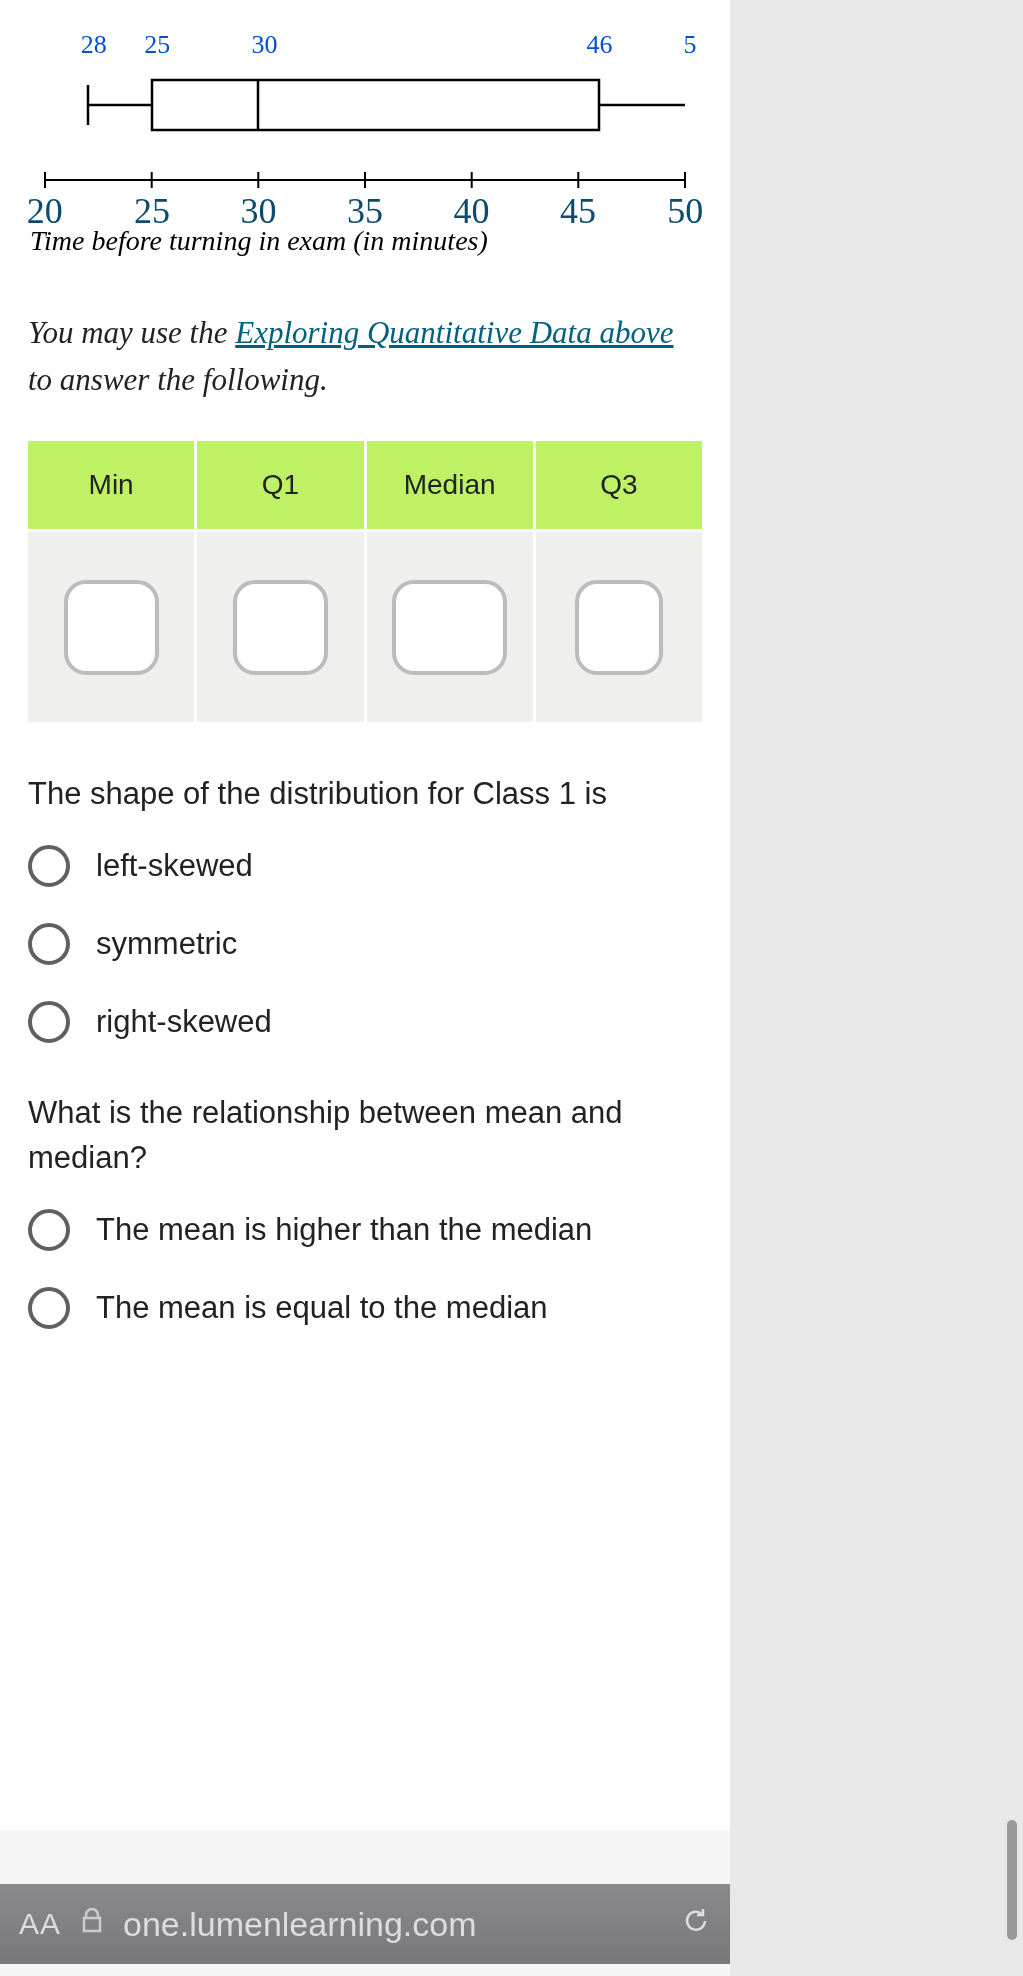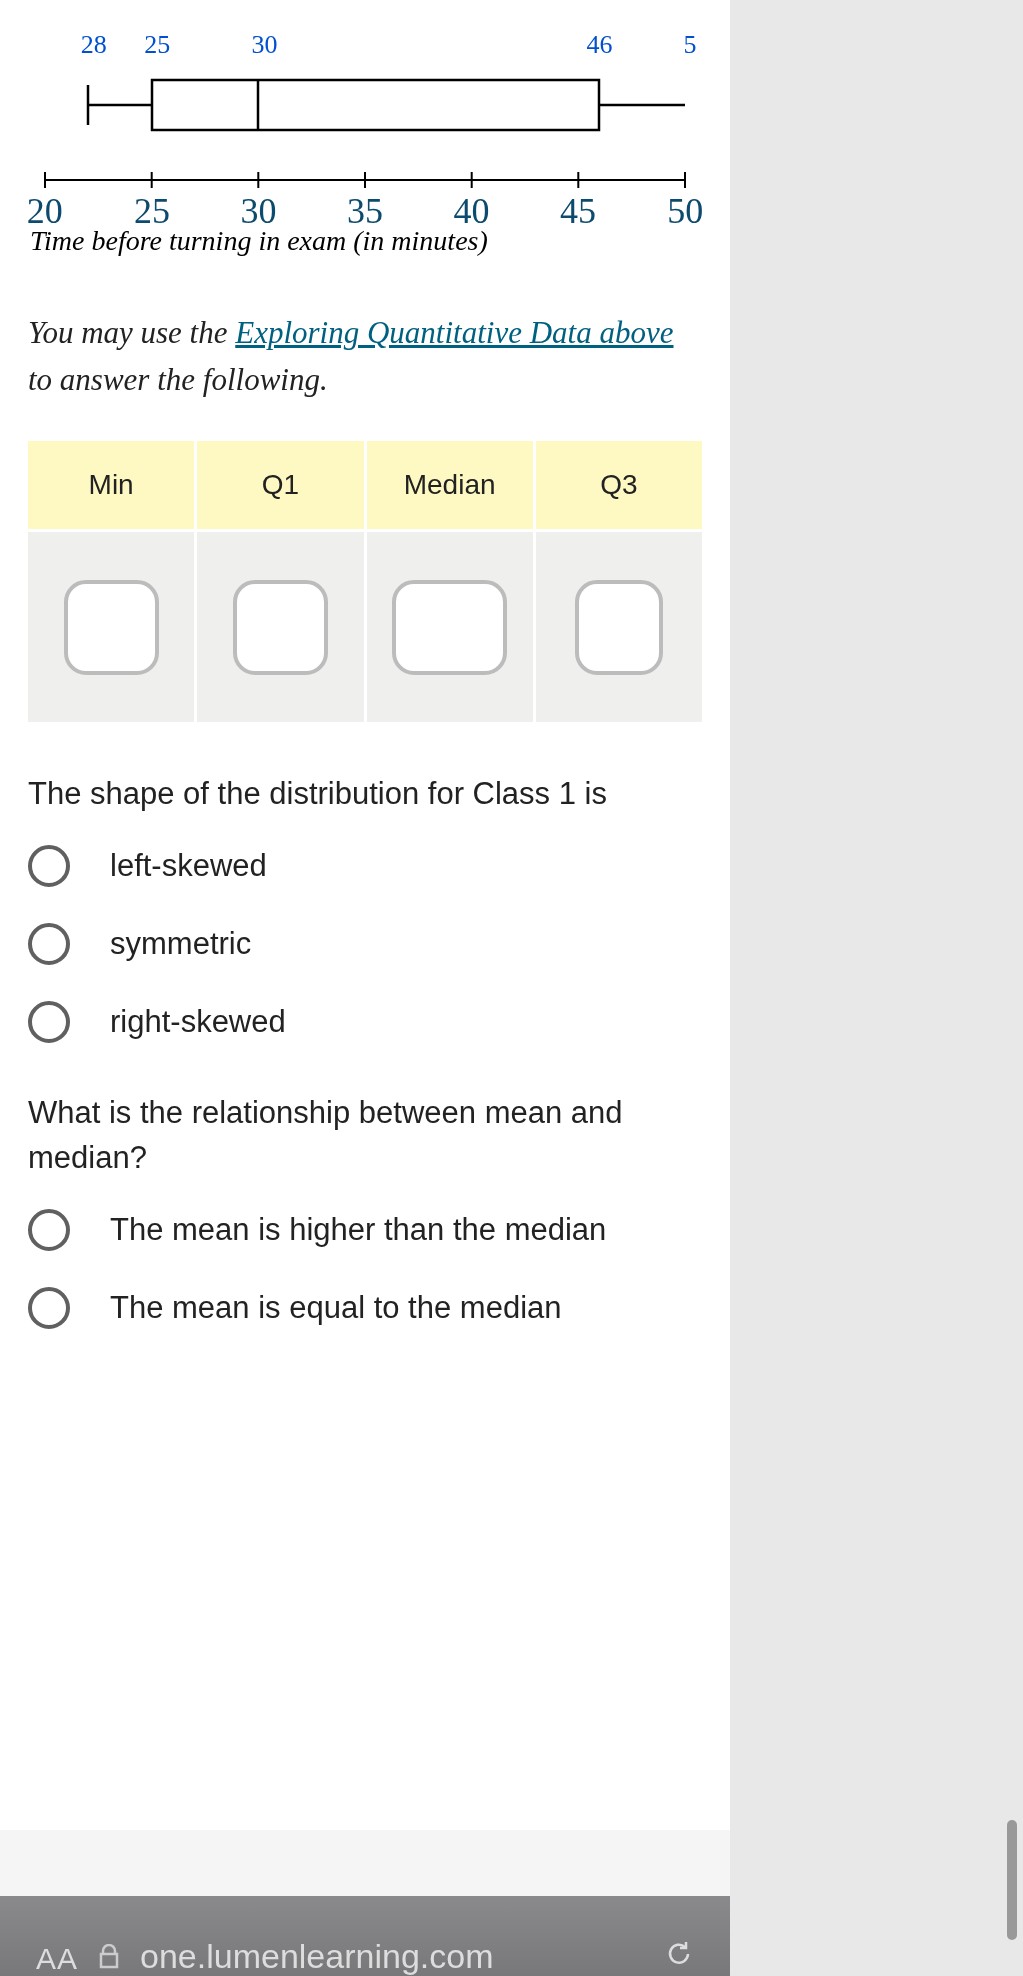--- a/index.html
+++ b/index.html
@@ -114,21 +114,21 @@
     margin-bottom: 50px;
   }
   .summary-col {
     flex: 1;
     display: flex;
     flex-direction: column;
     border-right: 3px solid #fff;
   }
   .summary-col:last-child { border-right: none; }
   .summary-header {
-    background: #fef9c3;
+    background: #bef264;
     font-family: -apple-system, 'Helvetica Neue', Arial, sans-serif;
     font-size: 28px;
     color: #222;
     padding: 28px 24px;
     text-align: center;
     border-bottom: 3px solid #fff;
   }
   .summary-cell {
     background: #efefed;
     height: 190px;
@@ -153,46 +153,46 @@
     line-height: 1.45;
     color: #222;
     margin-bottom: 28px;
   }
   .options {
     margin-bottom: 48px;
   }
   .option {
     display: flex;
     align-items: center;
-    gap: 40px;
+    gap: 26px;
     margin-bottom: 36px;
     font-family: -apple-system, 'Helvetica Neue', Arial, sans-serif;
     font-size: 31px;
     color: #222;
   }
   .radio {
     width: 42px;
     height: 42px;
     border: 4px solid #606060;
     border-radius: 50%;
     flex-shrink: 0;
   }
 
   
   .address-bar {
     position: absolute;
-    bottom: 0;
+    bottom: 12px;
     left: 0;
     width: 730px;
     height: 80px;
     background: linear-gradient(#8a8a8d, #78787b);
     display: flex;
-    align-items: flex-end;
+    align-items: center;
     gap: 20px;
-    padding: 0 36px;
+    padding: 0 19px;
     color: #ddd;
     font-family: -apple-system, 'Helvetica Neue', Arial, sans-serif;
     font-size: 34px;
     overflow: hidden;
   }
   .aa { font-size: 30px; letter-spacing: 1px; color: #ddd; font-weight: 500;}
   .lock { font-size: 24px; color: #ccc; }
   .url { flex: 1; white-space: nowrap; }
   .refresh { font-size: 30px; }
 </style>

